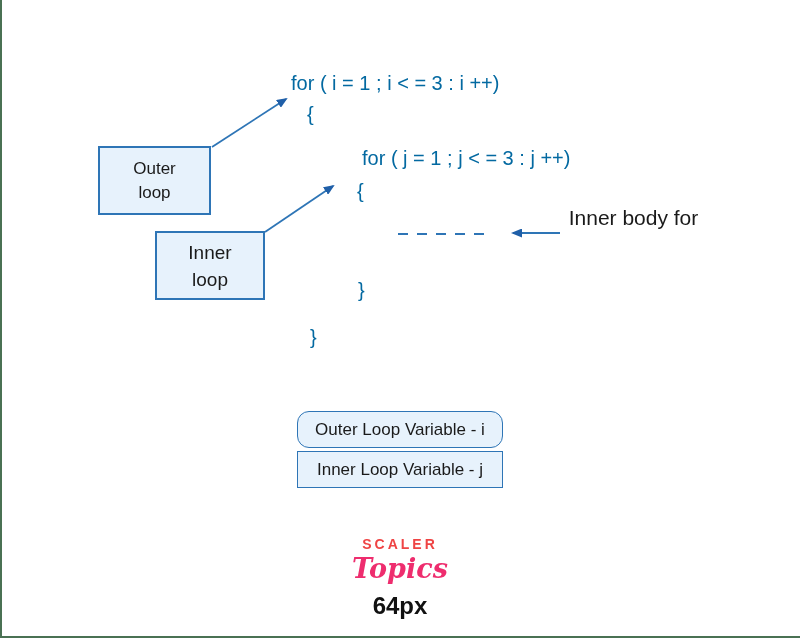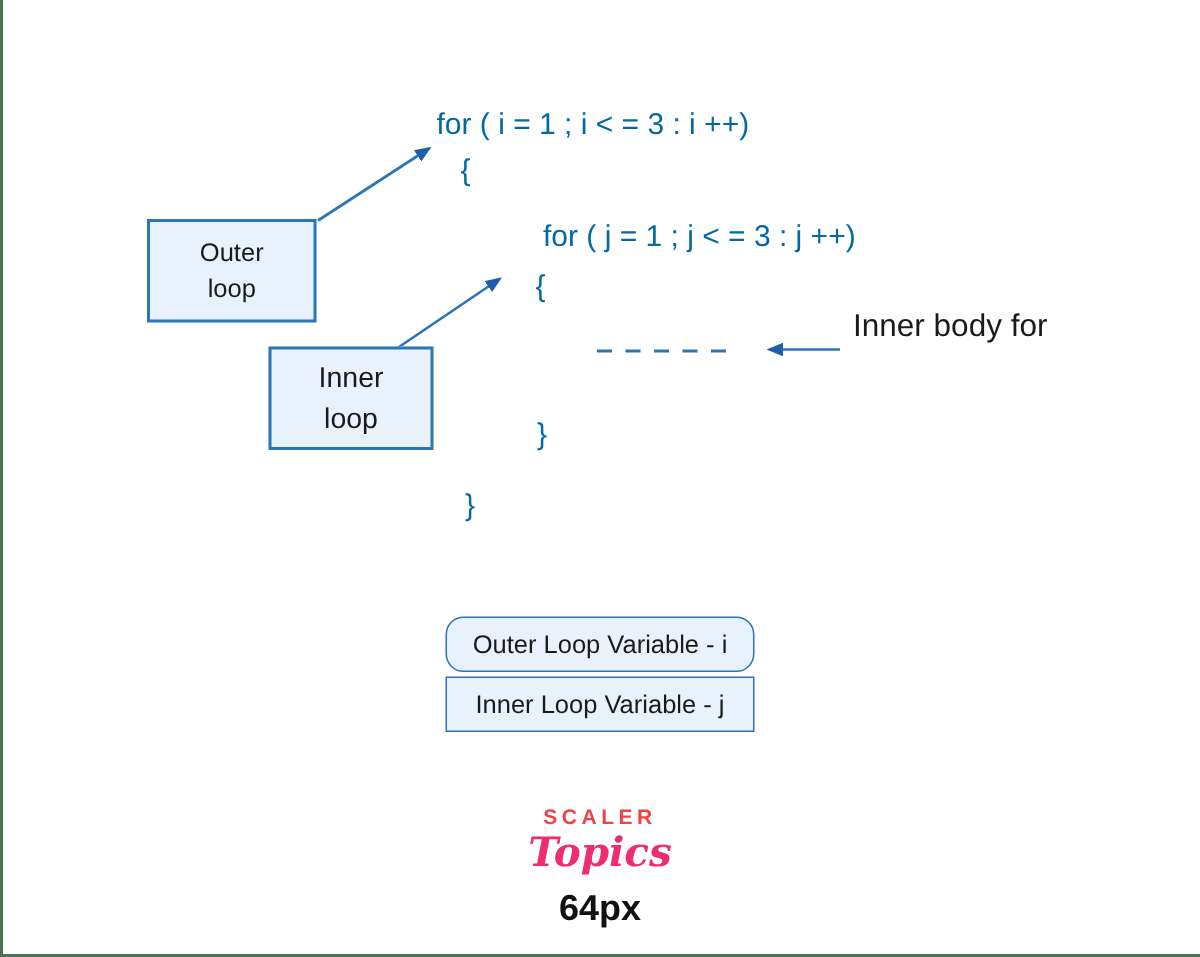--- a/index.html
+++ b/index.html
@@ -44,21 +44,21 @@
     border: 2px solid #2e75b6;
     box-sizing: border-box;
     display: flex;
     flex-direction: column;
     align-items: center;
     justify-content: center;
     text-align: center;
     color: #1a1a1a;
   }
   .outer-loop-box { left: 98px;  top: 146px; width: 113px; height: 69px; font-size: 17px; line-height: 24px; }
-  .inner-loop-box { left: 155px; top: 231px; width: 110px; height: 69px; font-size: 19px; line-height: 27px; margin-left: 24px; }
+  .inner-loop-box { left: 155px; top: 231px; width: 110px; height: 69px; font-size: 19px; line-height: 27px; }
 
   .var-box {
     position: absolute;
     left: 297px;
     width: 206px;
     height: 37px;
     background: #e7f2fc;
     border: 1.5px solid #2e75b6;
     box-sizing: border-box;
     display: flex;

